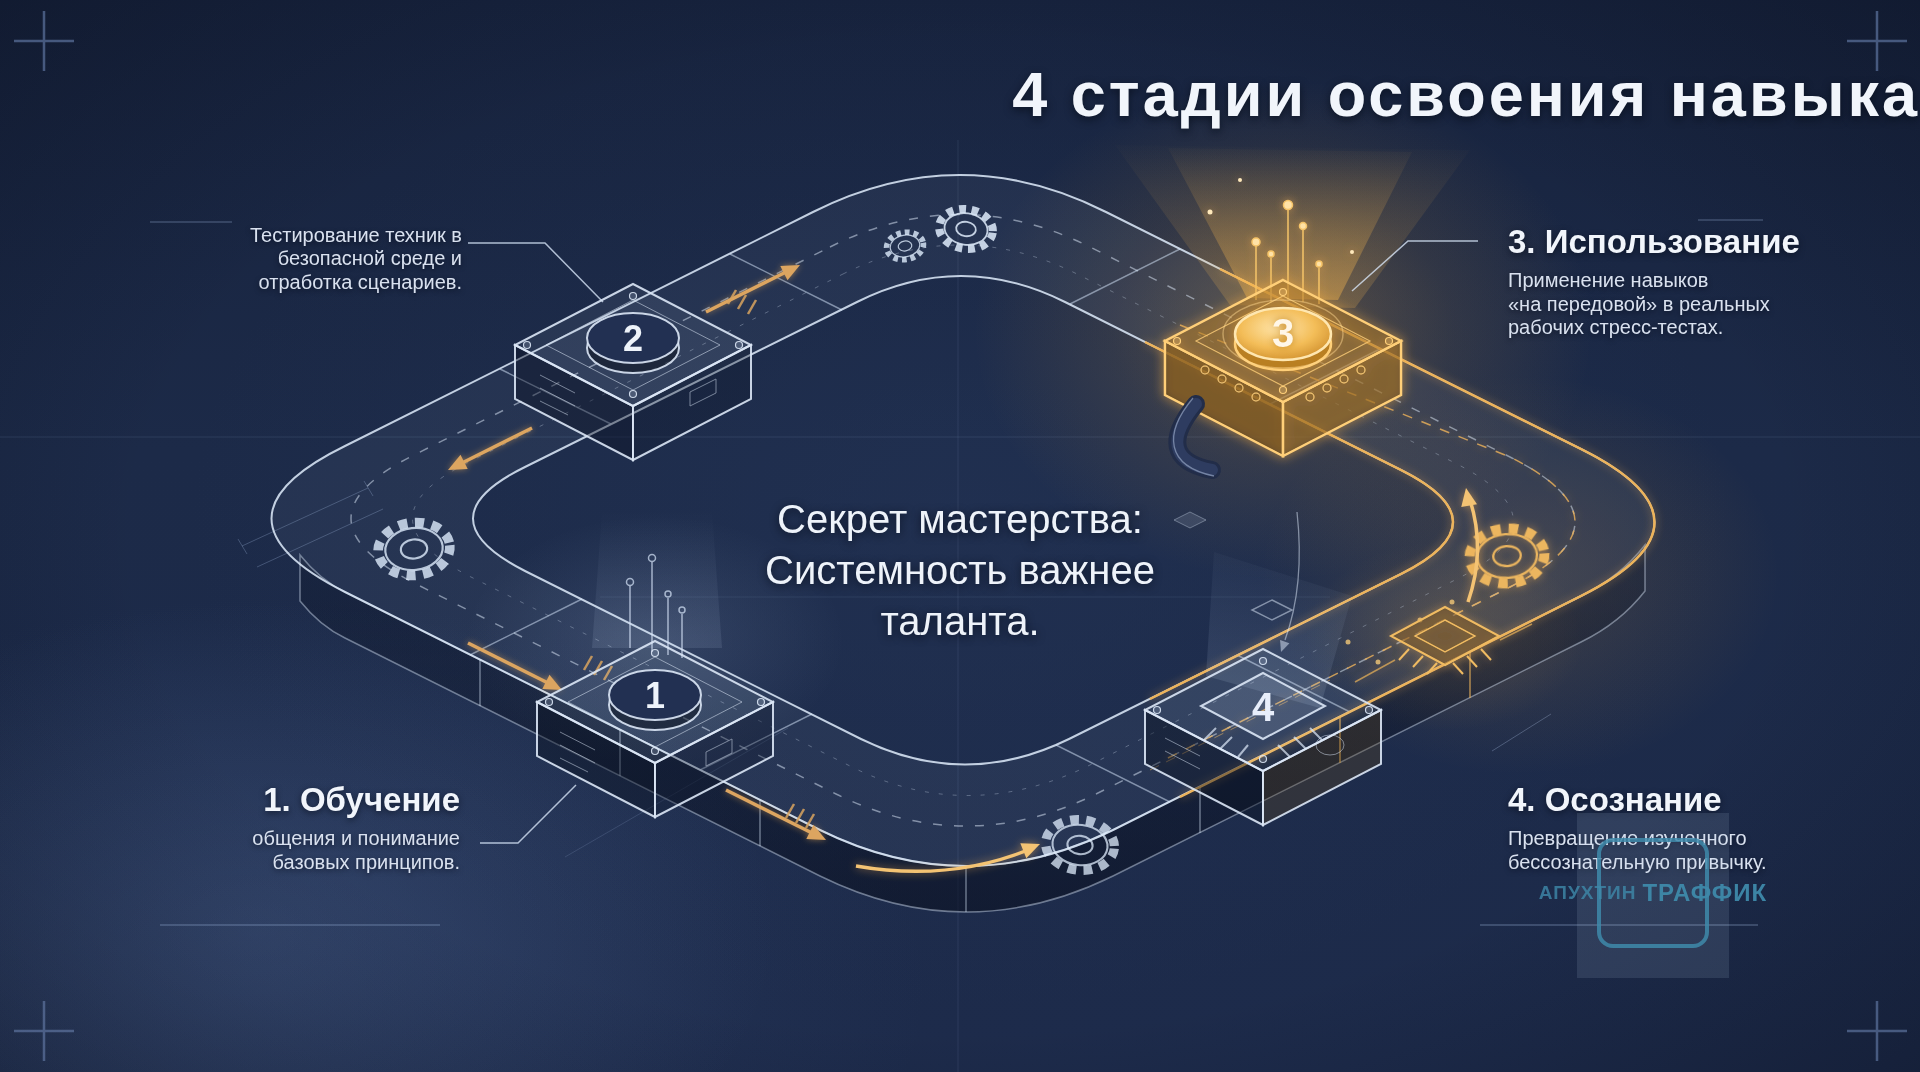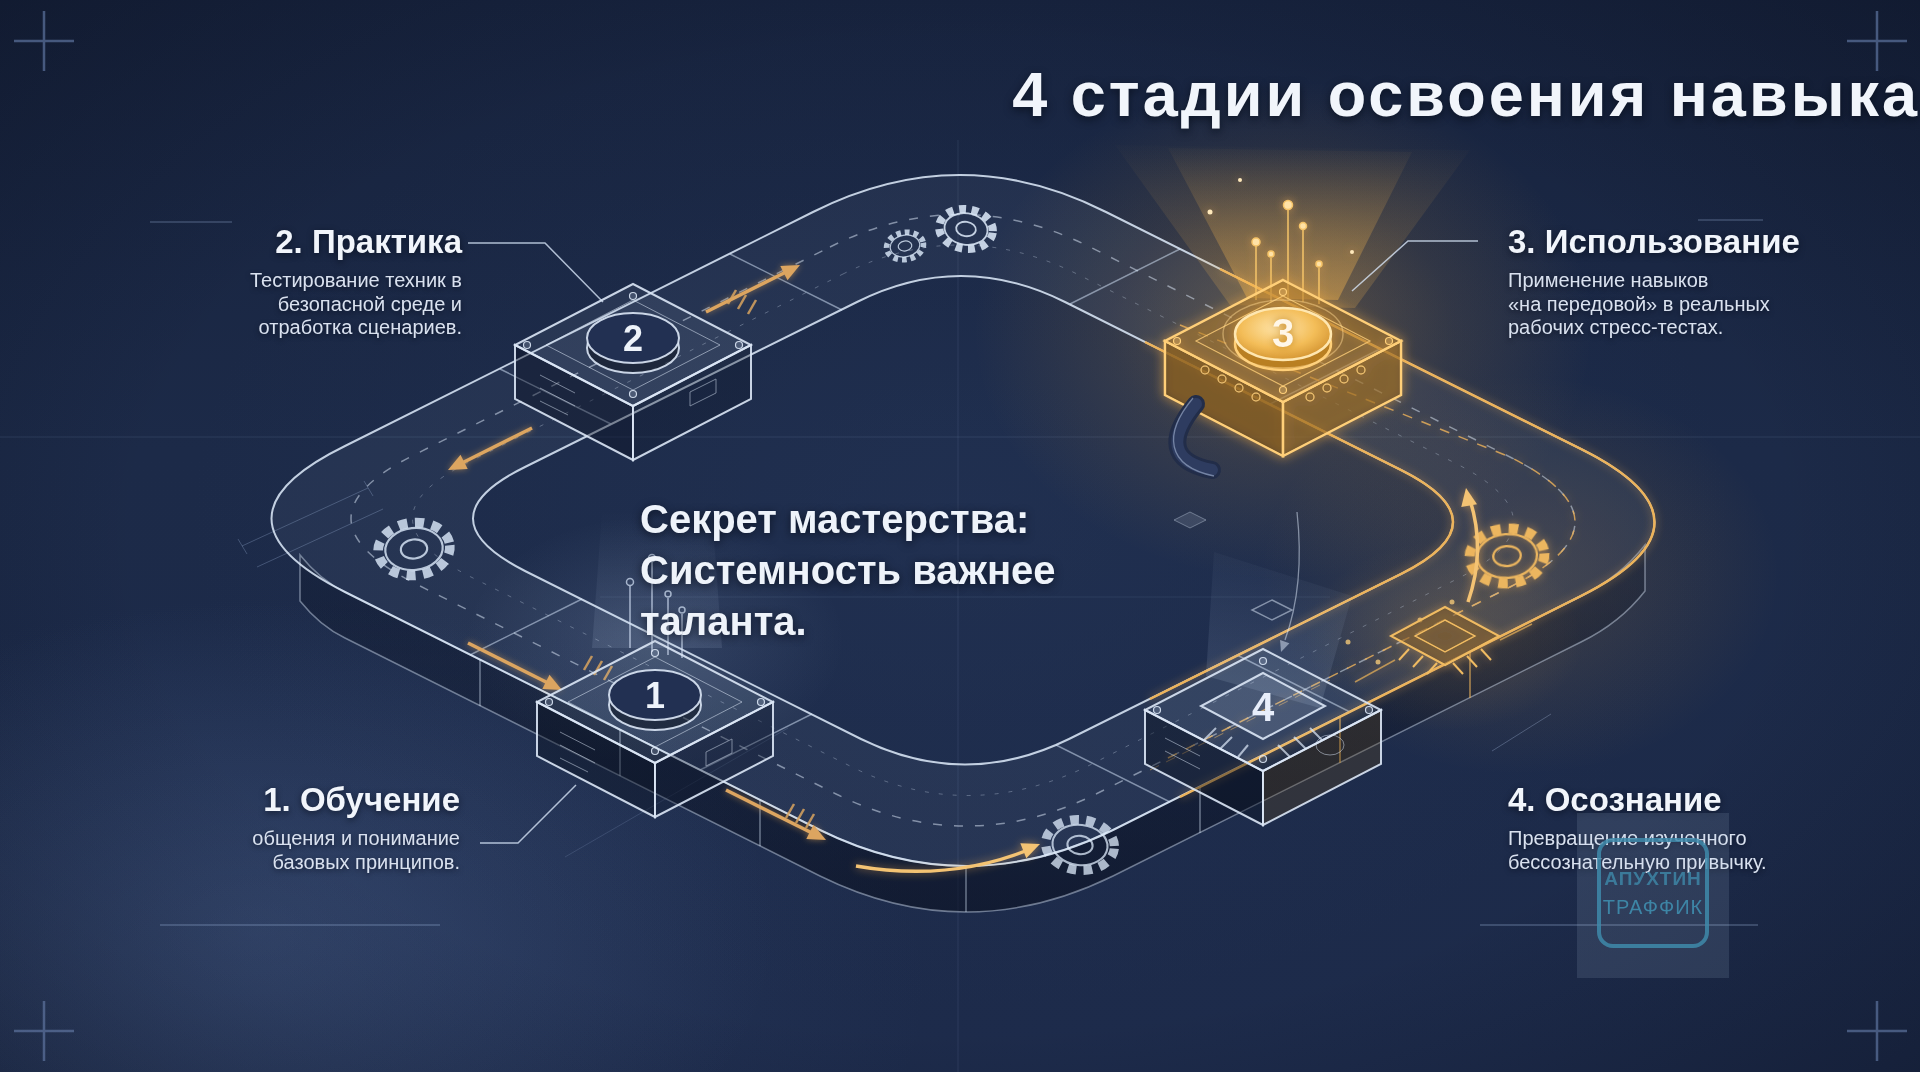--- a/index.html
+++ b/index.html
@@ -22,29 +22,29 @@
   .stage-block .stage-title{font-size:33px;font-weight:bold;color:#f1f5fb;line-height:1.1;margin:0 0 9px 0;
     text-shadow:0 2px 6px rgba(5,10,22,0.6);}
   .stage-block .stage-line{font-size:20px;color:#d9e1ef;line-height:1.17;
     text-shadow:0 2px 5px rgba(5,10,22,0.55);}
   .align-right{text-align:right;}
   .align-left{text-align:left;margin-left:20px;}
   .block-2{left:132px;top:224px;width:330px;}
   .block-3{left:1488px;top:224px;width:370px;}
   .block-1{left:130px;top:782px;width:330px;}
   .block-4{left:1488px;top:782px;width:350px;}
-  .center-text{position:absolute;z-index:4;left:640px;top:494px;width:640px;text-align:left;
-    font-size:40px;font-weight:bold;color:#eef3fa;line-height:1.28;
+  .center-text{position:absolute;z-index:4;left:640px;top:494px;width:640px;text-align:center;
+    font-size:40px;font-weight:normal;color:#eef3fa;line-height:1.28;
     text-shadow:0 2px 8px rgba(5,10,22,0.7);}
   .watermark{position:absolute;z-index:10;left:1577px;top:813px;width:152px;height:165px;
     background:rgba(187,208,230,0.13);display:flex;align-items:flex-start;justify-content:center;}
   .watermark-box{margin-top:25px;width:104px;height:102px;border:4px solid rgba(62,137,170,0.85);
-    border-radius:16px;display:flex;flex-direction:column;align-items:center;justify-content:center;gap:6px;}
+    border-radius:16px;display:flex;flex-direction:row;align-items:center;justify-content:center;gap:6px;}
   .wm-line1{font-size:19px;font-weight:bold;letter-spacing:1px;color:rgba(62,137,170,0.8);}
-  .wm-line2{font-size:20px;font-weight:normal;letter-spacing:1px;color:rgba(62,137,170,0.95);}
+  .wm-line2{font-size:24px;font-weight:bold;letter-spacing:1px;color:rgba(62,137,170,0.95);}
 </style>
 </head>
 <body>
 
 <div class="canvas">
 
 <svg width="1920" height="1072" viewBox="0 0 1920 1072">
   <defs>
     <radialGradient id="g3r" cx="50%" cy="50%" r="50%">
       <stop offset="0%" stop-color="rgba(243,174,64,0.30)"></stop>
@@ -411,21 +411,20 @@
   <g fill="none" stroke="rgba(214,228,246,0.8)" stroke-width="1.5">
     <polyline points="468,243 545,243 603,302"></polyline>
     <polyline points="1478,241 1408,241 1352,291"></polyline>
     <polyline points="480,843 518,843 576,785"></polyline>
   </g>
 </svg>
 
 <div class="page-title">4 стадии освоения навыка</div>
 
 <div class="stage-block block-2 align-right">
-  <div class="stage-title">2. Практика</div>
   <div class="stage-line">Тестирование техник в</div>
   <div class="stage-line">безопасной среде и</div>
   <div class="stage-line">отработка сценариев.</div>
 </div>
 
 <div class="stage-block block-3 align-left">
   <div class="stage-title">3. Использование</div>
   <div class="stage-line">Применение навыков</div>
   <div class="stage-line">«на передовой» в реальных</div>
   <div class="stage-line">рабочих стресс-тестах.</div>

